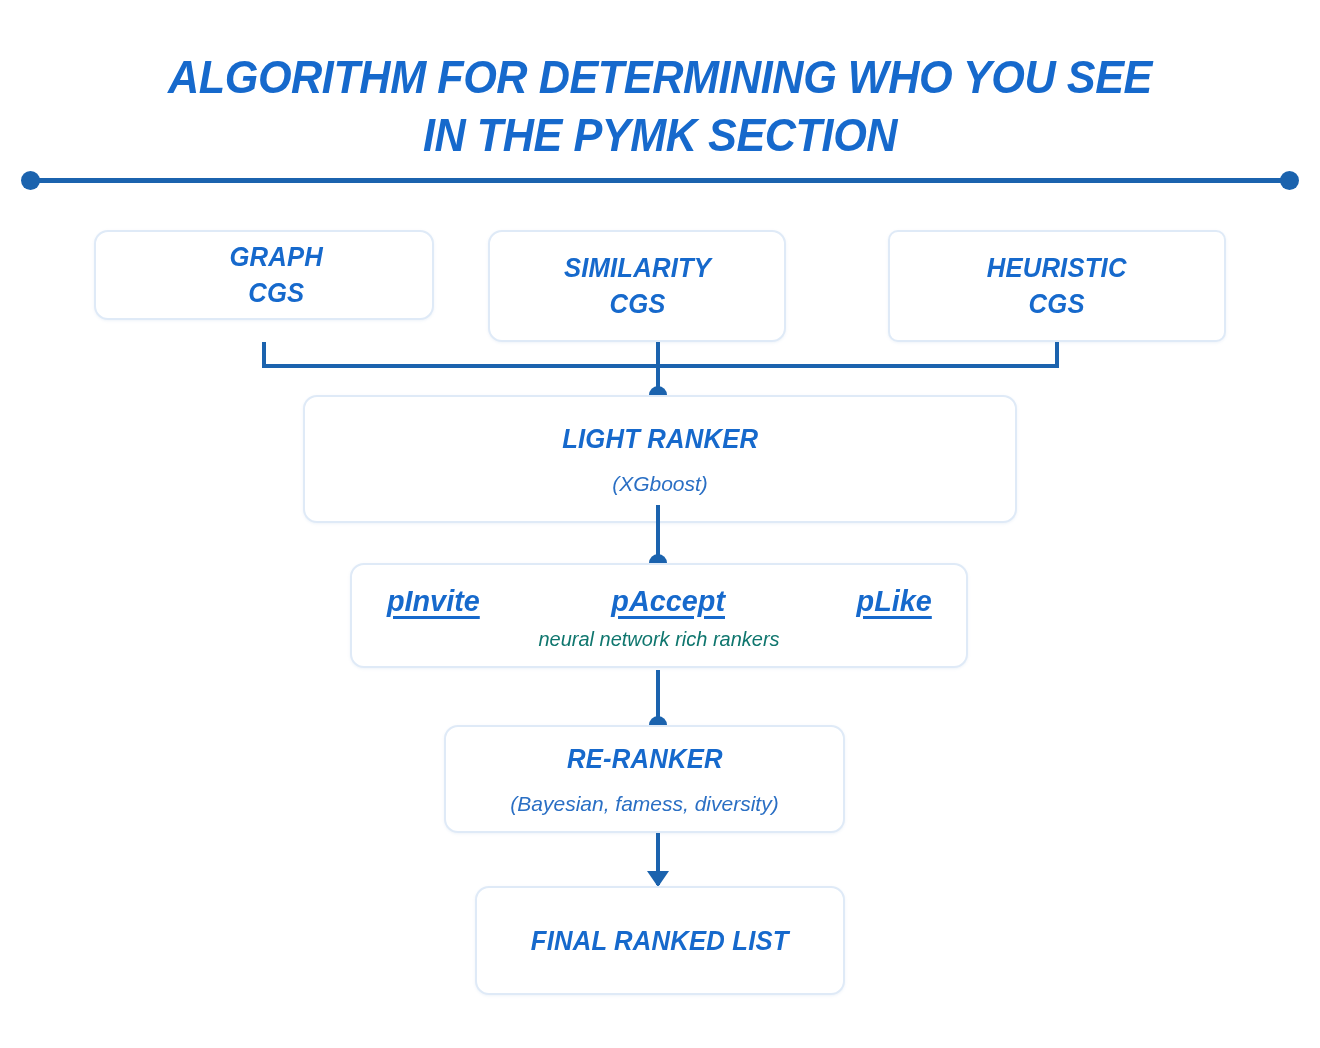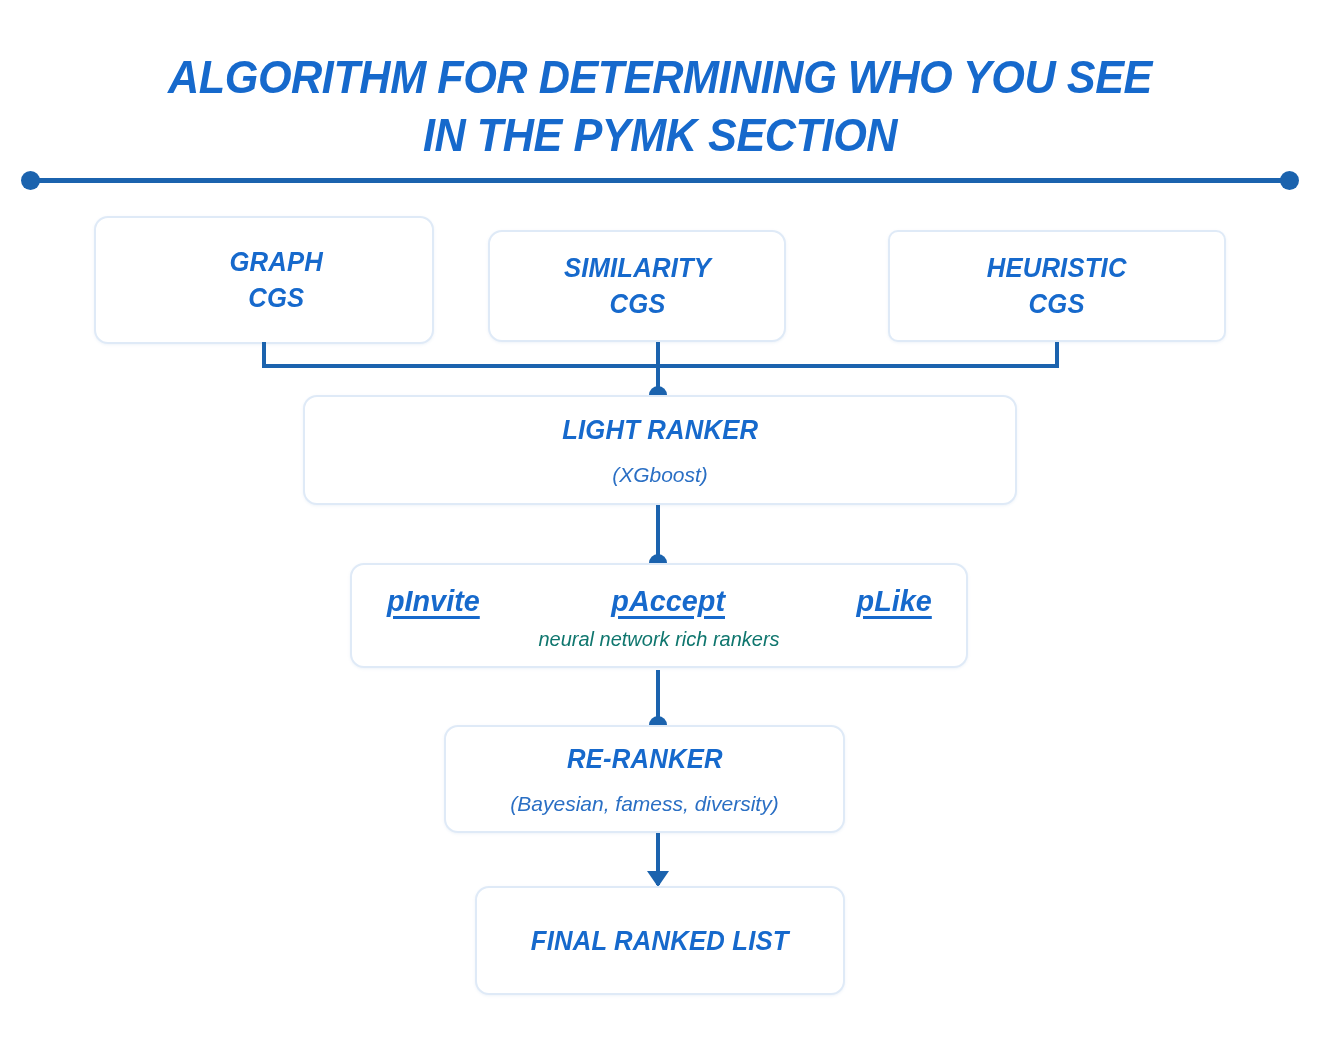--- a/index.html
+++ b/index.html
@@ -90,25 +90,25 @@
   }
   .node .node-sub {
     font-weight: normal;
     font-size: 21px;
     line-height: 27px;
     color: #2a6fc4;
     margin-top: 13px;
   }
 
   
-  #box-graph      { left: 94px;  top: 216px; width: 340px; height: 128px; padding-left: 24px; }
+  #box-graph      { left: 94px;  top: 230px; width: 340px; height: 90px; padding-left: 24px; }
   #box-similarity { left: 488px; top: 230px; width: 298px; height: 112px; text-align: center; }
   #box-heuristic  { left: 888px; top: 230px; width: 338px; height: 112px; border-radius: 10px; }
 
-  #box-light-ranker { left: 303px; top: 395px; width: 714px; height: 110px; }
+  #box-light-ranker { left: 303px; top: 395px; width: 714px; height: 128px; }
   #box-rich-rankers { left: 350px; top: 563px; width: 618px; height: 105px; }
   #box-re-ranker    { left: 444px; top: 725px; width: 401px; height: 108px; }
   #box-final-list   { left: 475px; top: 886px; width: 370px; height: 109px; }
 
   
   .rankers-row {
     display: flex;
     justify-content: space-between;
     align-items: baseline;
     width: 548px;

